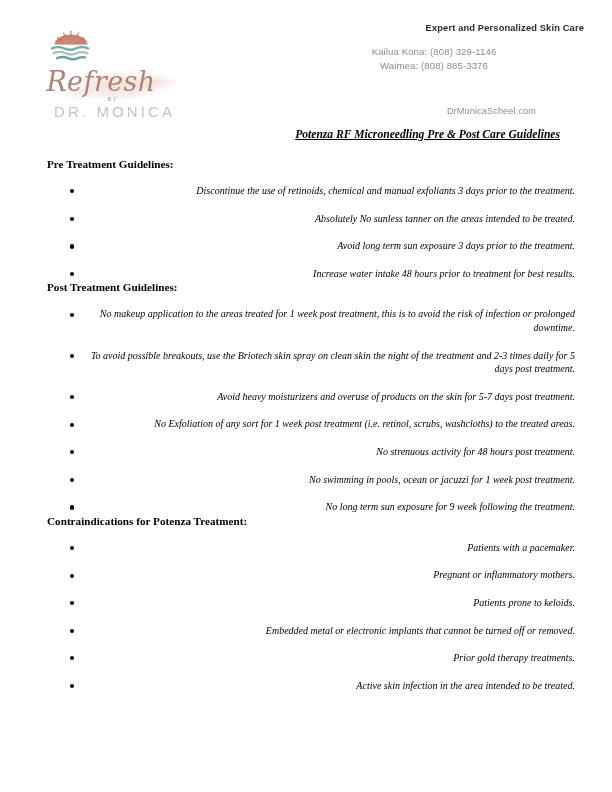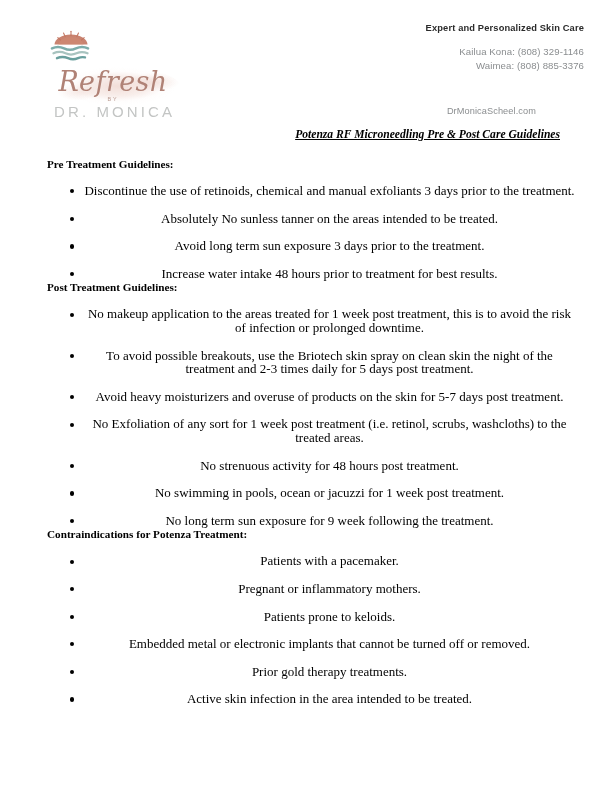--- a/index.html
+++ b/index.html
@@ -83,21 +83,21 @@
     width: 132px;
     height: 44px;
     background:
       radial-gradient(ellipse 58px 19px at 52% 46%, rgba(224,176,162,0.42) 0%, rgba(229,190,178,0.26) 52%, rgba(240,214,206,0.05) 78%, rgba(255,255,255,0) 100%),
       radial-gradient(ellipse 34px 13px at 80% 36%, rgba(221,170,154,0.30) 0%, rgba(255,255,255,0) 72%),
       radial-gradient(ellipse 28px 11px at 22% 60%, rgba(226,182,170,0.26) 0%, rgba(255,255,255,0) 75%);
     border-radius: 50%;
   }
   .script {
     position: absolute;
-    left: 18px;
+    left: 6px;
     top: 41px;
     width: 124px;
     text-align: center;
     font-family: "DejaVu Serif", serif;
     font-style: italic;
     font-size: 27px;
     line-height: 30px;
     color: #b08276;
     letter-spacing: 0.4px;
   }
@@ -140,20 +140,21 @@
     color: #2b2b2b;
     letter-spacing: 0.15px;
     line-height: 12px;
   }
   .contact .phones {
     margin-top: 11px;
     font-size: 9.6px;
     color: #8a8d8f;
     line-height: 14px;
     letter-spacing: 0.1px;
+    text-align: center;
   }
   .contact .web {
     margin-top: 33px;
     font-size: 9.2px;
     color: #8a8d8f;
     letter-spacing: 0.1px;
     margin-right: 48px;
   }
 
   
@@ -191,23 +192,24 @@
 
   ul.bullets {
     list-style: none;
     margin: 0;
     padding: 0;
   }
   ul.bullets li {
     position: relative;
     padding-left: 37px;
     margin-top: 14px;
-    font-size: 13px;
+    font-size: 10px;
     line-height: 13.6px;
-    text-align: center;
+    text-align: right;
+    font-style: italic;
   }
   ul.bullets li::before {
     content: "";
     position: absolute;
     left: 23px;
     top: 5.2px;
     width: 4.2px;
     height: 4.2px;
     border-radius: 50%;
     background: #000000;

